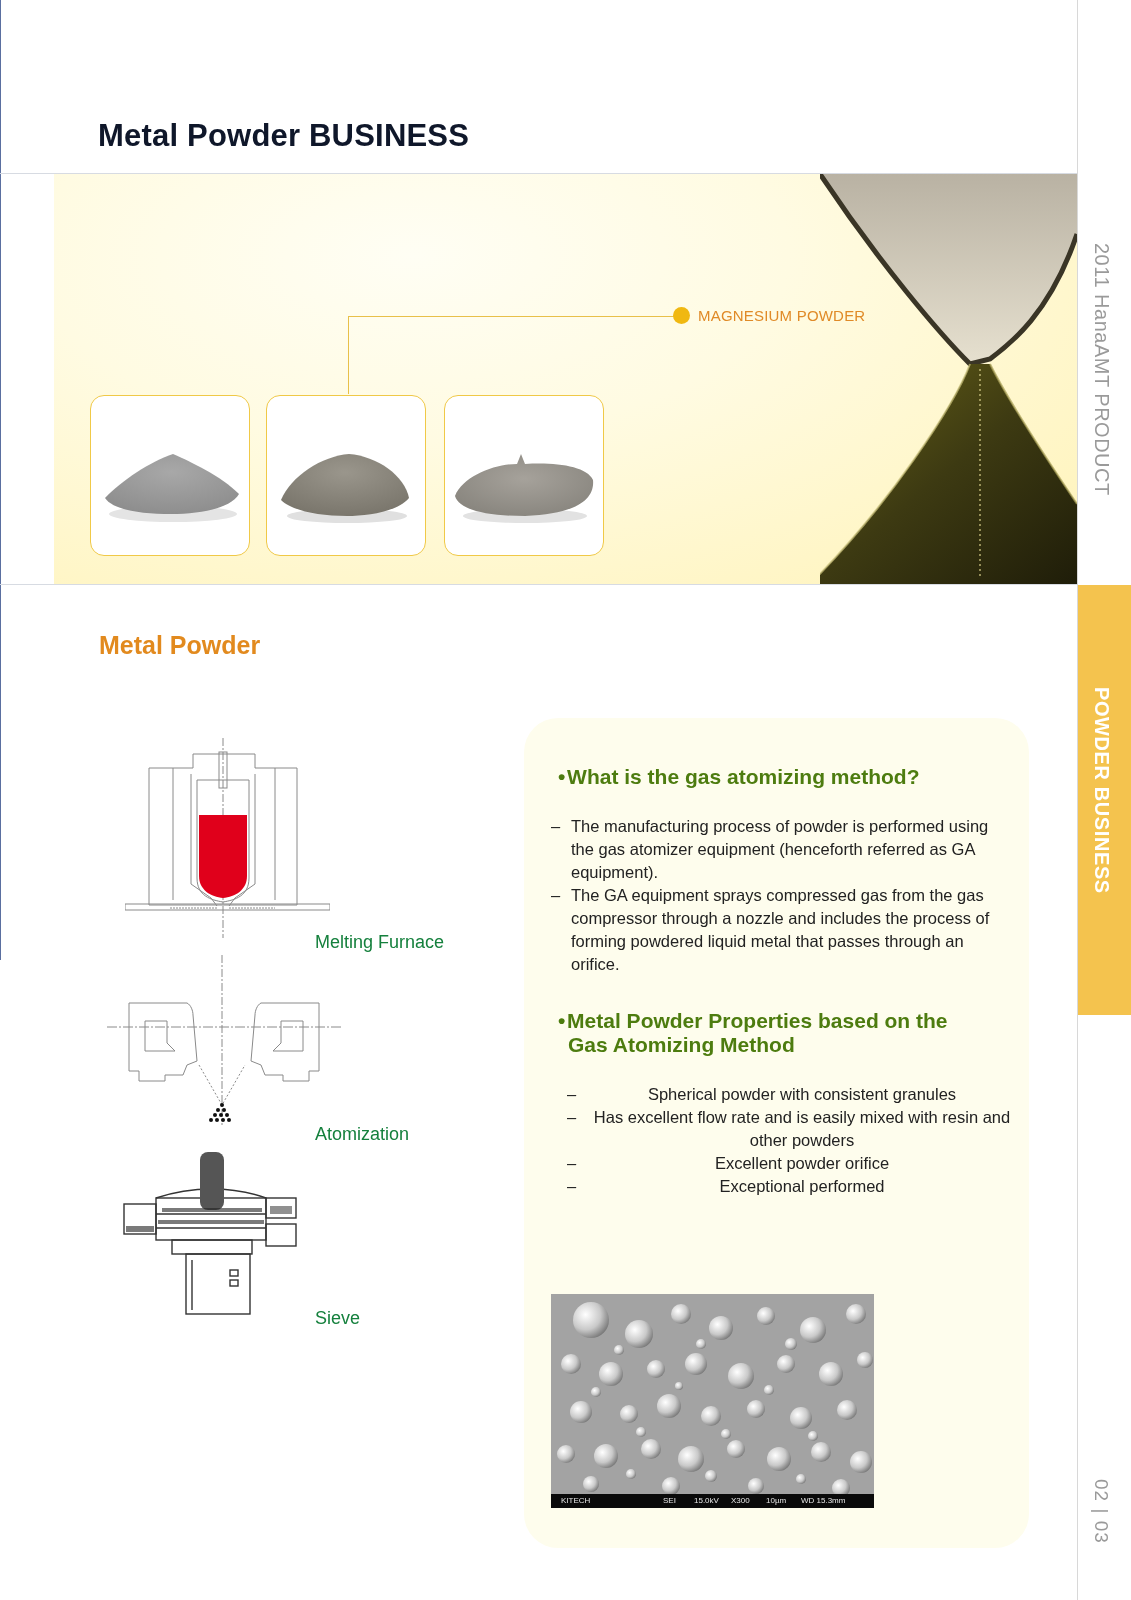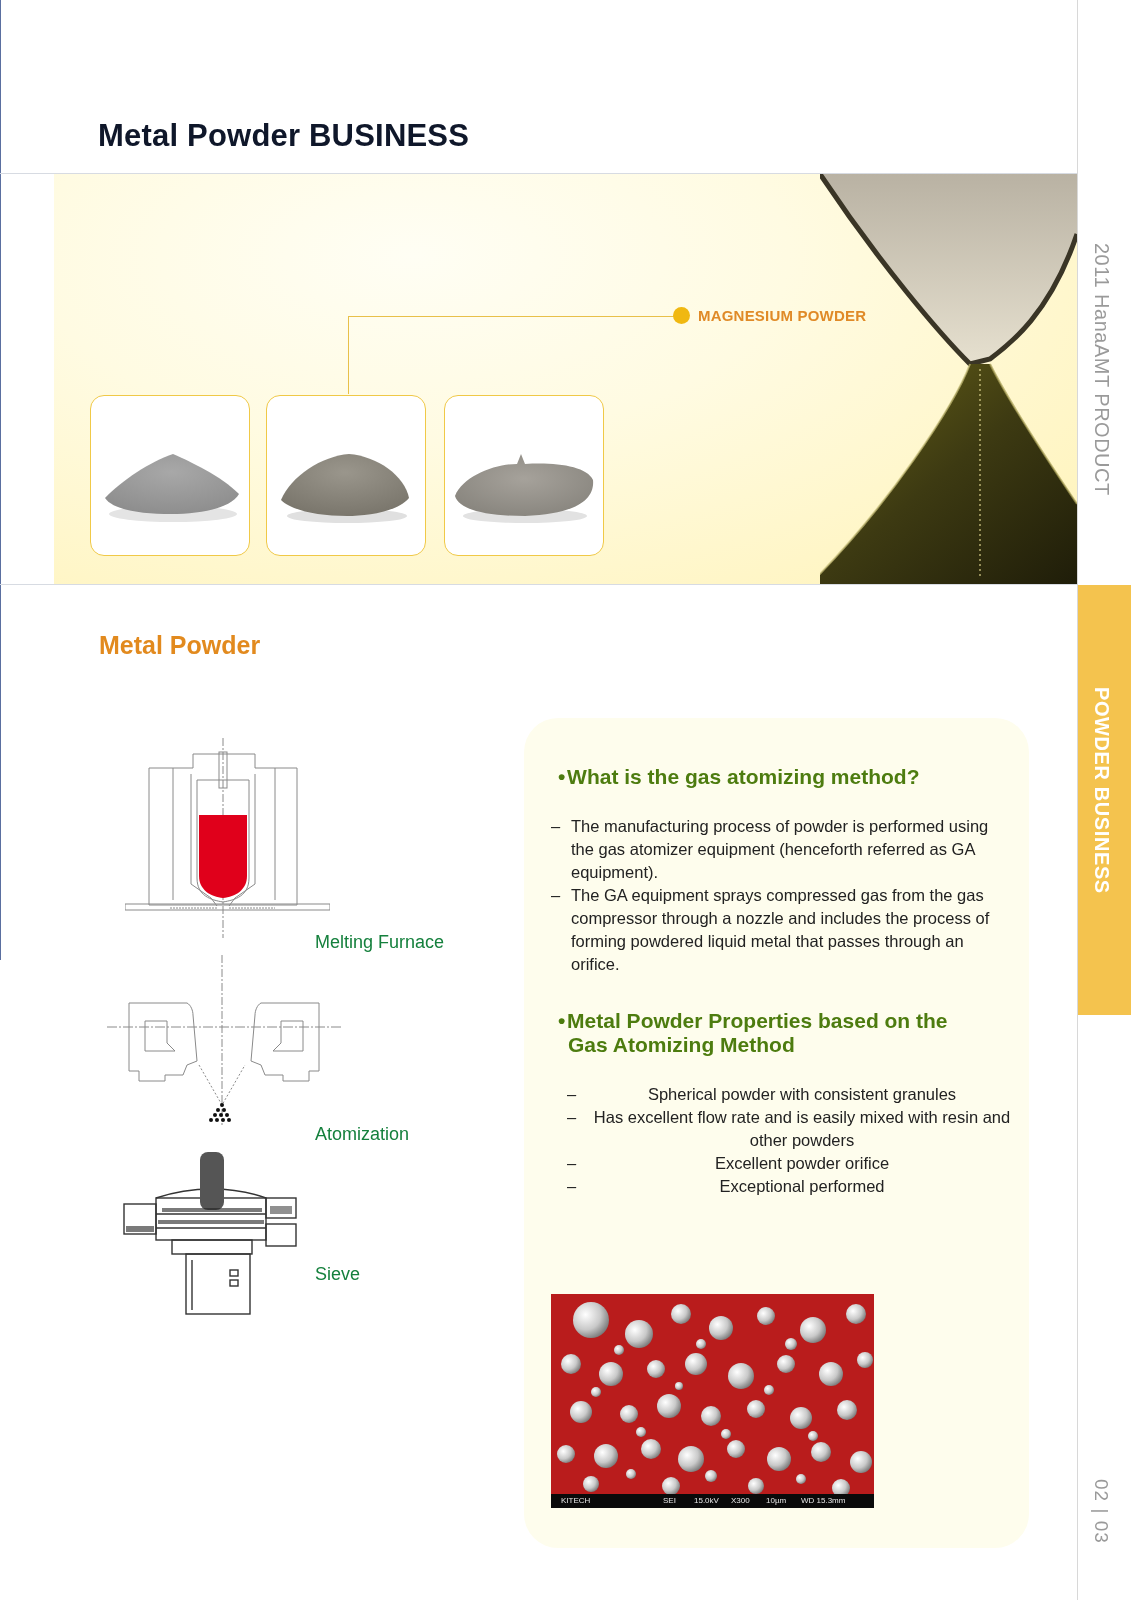--- a/index.html
+++ b/index.html
@@ -12,21 +12,21 @@
   .page-title { position: absolute; left: 98px; top: 118px; font-size: 31px; color: #0f172a; letter-spacing: 0.2px; }
   .title-rule { position: absolute; left: 0; top: 173px; width: 1077px; height: 1px; background: #d7dbe2; }
 
   .hero { position: absolute; left: 54px; top: 174px; width: 1023px; height: 410px; overflow: hidden;
     background: radial-gradient(ellipse at 35% 20%, #fffef4 0%, #fffbe2 40%, #fff3b8 100%); }
   .hero-bottom-rule { position: absolute; left: 0; top: 584px; width: 1077px; height: 1px; background: #d7dbe2; }
 
   .connector-v { position: absolute; left: 348px; top: 316px; width: 1px; height: 78px; background: #e8c04a; }
   .connector-h { position: absolute; left: 348px; top: 316px; width: 327px; height: 1px; background: #e8c04a; }
   .connector-dot { position: absolute; left: 673px; top: 307px; width: 17px; height: 17px; border-radius: 50%; background: #f0b811; }
-  .mag-label { position: absolute; left: 698px; top: 307px; font-size: 15px; color: #e08a27; letter-spacing: 0.2px; font-weight: bold; }
+  .mag-label { position: absolute; left: 698px; top: 307px; font-size: 15px; color: #e08a27; letter-spacing: 0.2px; }
 
   .powder-card { position: absolute; top: 395px; width: 160px; height: 161px; background: #ffffff; border: 1px solid #f0c947; border-radius: 14px; overflow: hidden; }
   .pile { position: absolute; }
 
   .hourglass { position: absolute; left: 820px; top: 174px; width: 257px; height: 410px; }
 
   .side-vertical { position: absolute; writing-mode: vertical-rl; white-space: nowrap; }
   .side-product { left: 1090px; top: 243px; font-size: 20px; color: #9a9a9a; letter-spacing: 0.5px; }
   .side-tab { position: absolute; left: 1078px; top: 585px; width: 53px; height: 430px; background: #f4c34e; }
   .side-tab-label { left: 1090px; top: 687px; font-size: 20px; font-weight: bold; color: #ffffff; letter-spacing: 0.6px; }
@@ -36,21 +36,21 @@
 
   .diagram { position: absolute; }
   .diagram-label { position: absolute; font-size: 18px; color: #15803d; }
 
   .info-box { position: absolute; left: 524px; top: 718px; width: 505px; height: 830px; background: #fefded; border-radius: 34px; }
   .q-heading { position: absolute; font-size: 21px; color: #4d7c0f; line-height: 24px; font-weight: bold; }
   .bullet-list { position: absolute; list-style: none; font-size: 16.5px; line-height: 23px; color: #222; margin-top: 12px; }
   .bullet-list li { position: relative; padding-left: 20px; }
   .bullet-list li::before { content: "–"; position: absolute; left: 0; top: 0; }
 
-  .sem { position: absolute; left: 551px; top: 1294px; width: 323px; height: 214px; background: #b91c1c; overflow: hidden; }
+  .sem { position: absolute; left: 551px; top: 1294px; width: 323px; height: 214px; background: #a3a3a3; overflow: hidden; }
   .sem-bar { position: absolute; left: 0; bottom: 0; width: 100%; height: 14px; background: #0a0a0a; color: #e6e6e6; font-size: 8px; line-height: 14px; }
   .sem-bar span { position: absolute; top: 0; }
 </style>
 </head>
 <body>
 
 <div class="left-rule"></div>
 <div class="right-rule"></div>
 
 <h1 class="page-title">Metal Powder BUSINESS</h1>
@@ -186,21 +186,21 @@
     <rect x="108" y="130" width="8" height="6"></rect>
   </g>
   <rect x="78" y="2" width="24" height="58" rx="8" fill="#555"></rect>
   <g fill="#222">
     <rect x="40" y="58" width="100" height="4" opacity="0.6"></rect>
     <rect x="36" y="70" width="106" height="4" opacity="0.6"></rect>
     <rect x="4" y="76" width="28" height="6" opacity="0.6"></rect>
     <rect x="148" y="56" width="22" height="8" opacity="0.5"></rect>
   </g>
 </svg>
-<div class="diagram-label" style="left:315px;top:1264px">Sieve</div>
+<div class="diagram-label" style="left:315px;top:1308px">Sieve</div>
 
 <div class="info-box"></div>
 
 <div class="q-heading" style="left:558px;top:765px;">
   <span>• </span><span>What is the gas atomizing method?</span>
 </div>
 <ul class="bullet-list" style="left:551px;top:803px;width:450px;">
   <li>The manufacturing process of powder is performed using the gas atomizer equipment (henceforth referred as GA equipment).</li>
   <li>The GA equipment sprays compressed gas from the gas compressor through a nozzle and includes the process of forming powdered liquid metal that passes through an orifice.</li>
 </ul>

